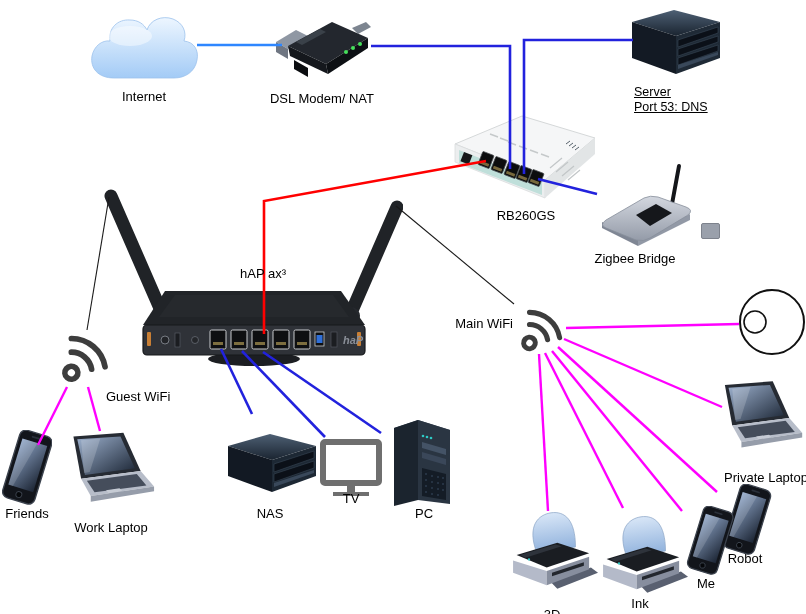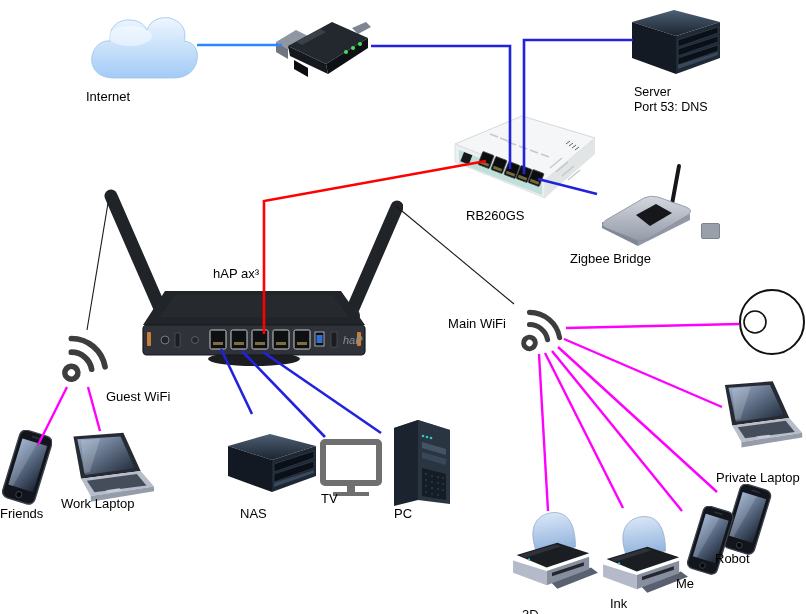--- a/index.html
+++ b/index.html
@@ -1,23 +1,23 @@
 <!DOCTYPE html>
 <html><head>
 <meta charset="utf-8">
 <style>
   html,body{margin:0;padding:0;background:#fff;}
   .stage{position:relative;width:806px;height:614px;background:#ffffff;overflow:hidden;
          font-family:"Liberation Sans",sans-serif;}
-  .node{position:absolute;}
+  .node{position:absolute;font-weight:bold;}
   .node svg{display:block;width:100%;height:100%;}
   .wires{position:absolute;left:0;top:0;z-index:5;pointer-events:none;}
   .lbl{position:absolute;font-size:13px;color:#000;white-space:nowrap;z-index:6;}
-  .center{text-align:left;}
-  .small{font-size:12.5px;}
+  .center{text-align:center;}
+  .small{font-size:12.5px;text-decoration:underline;}
 </style>
 </head>
 <body>
 
 <div class="stage">
 
   <svg width="0" height="0" style="position:absolute" aria-hidden="true">
     <defs>
       <linearGradient id="gcl" x1="0" y1="0" x2="0" y2="1">
         <stop offset="0" stop-color="#EDF6FF"></stop>
@@ -362,33 +362,34 @@
     <line x1="88" y1="387" x2="100" y2="431" stroke-width="2.4" stroke="#FF00FF"></line>
     <line x1="566" y1="328" x2="739" y2="324" stroke-width="2.4" stroke="#FF00FF"></line>
     <line x1="564" y1="339" x2="722" y2="407" stroke-width="2.4" stroke="#FF00FF"></line>
     <line x1="558" y1="347" x2="717" y2="492" stroke-width="2.4" stroke="#FF00FF"></line>
     <line x1="552" y1="351" x2="682" y2="511" stroke-width="2.4" stroke="#FF00FF"></line>
     <line x1="545" y1="353" x2="623" y2="508" stroke-width="2.4" stroke="#FF00FF"></line>
     <line x1="539" y1="354" x2="548" y2="511" stroke-width="2.4" stroke="#FF00FF"></line>
   </svg>
 
   <div class="lbl center" style="left:86px;top:89px;width:116px">Internet</div>
+  <div class="lbl center" style="left:252px;top:91px;width:140px">DSL Modem/ NAT</div>
 
   <div class="lbl small" style="left:634px;top:85px;line-height:15px">
     <div>Server</div>
     <div>Port 53: DNS</div>
   </div>
 
   <div class="lbl center" style="left:466px;top:208px;width:120px">RB260GS</div>
   <div class="lbl center" style="left:570px;top:251px;width:130px">Zigbee Bridge</div>
   <div class="lbl center" style="left:213px;top:266px;width:100px">hAP ax³</div>
   <div class="lbl" style="left:106px;top:389px">Guest WiFi</div>
-  <div class="lbl" style="left:441px;top:316px;width:72px;text-align:center">Main WiFi</div>
+  <div class="lbl" style="left:441px;top:316px;width:72px;text-align:right">Main WiFi</div>
   <div class="lbl center" style="left:0px;top:506px;width:54px">Friends</div>
-  <div class="lbl center" style="left:61px;top:496px;width:100px">Work Laptop</div>
+  <div class="lbl center" style="left:61px;top:520px;width:100px">Work Laptop</div>
   <div class="lbl center" style="left:240px;top:506px;width:60px">NAS</div>
   <div class="lbl center" style="left:321px;top:491px;width:60px">TV</div>
   <div class="lbl center" style="left:394px;top:506px;width:60px">PC</div>
 
 
   <div class="lbl center" style="left:716px;top:470px;width:100px">Private Laptop</div>
   <div class="lbl center" style="left:715px;top:551px;width:60px">Robot</div>
   <div class="lbl center" style="left:676px;top:576px;width:60px">Me</div>
   <div class="lbl center" style="left:610px;top:596px;width:60px">Ink</div>
   <div class="lbl center" style="left:522px;top:607px;width:60px">3D</div>

